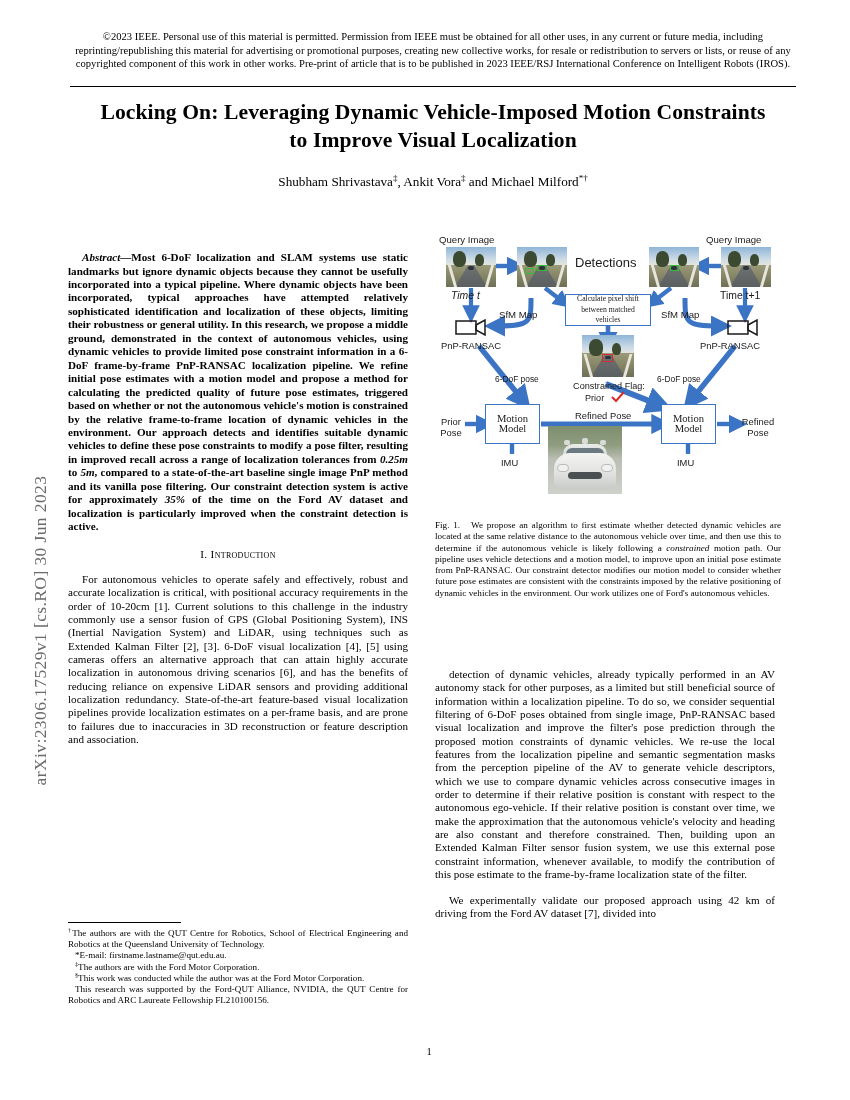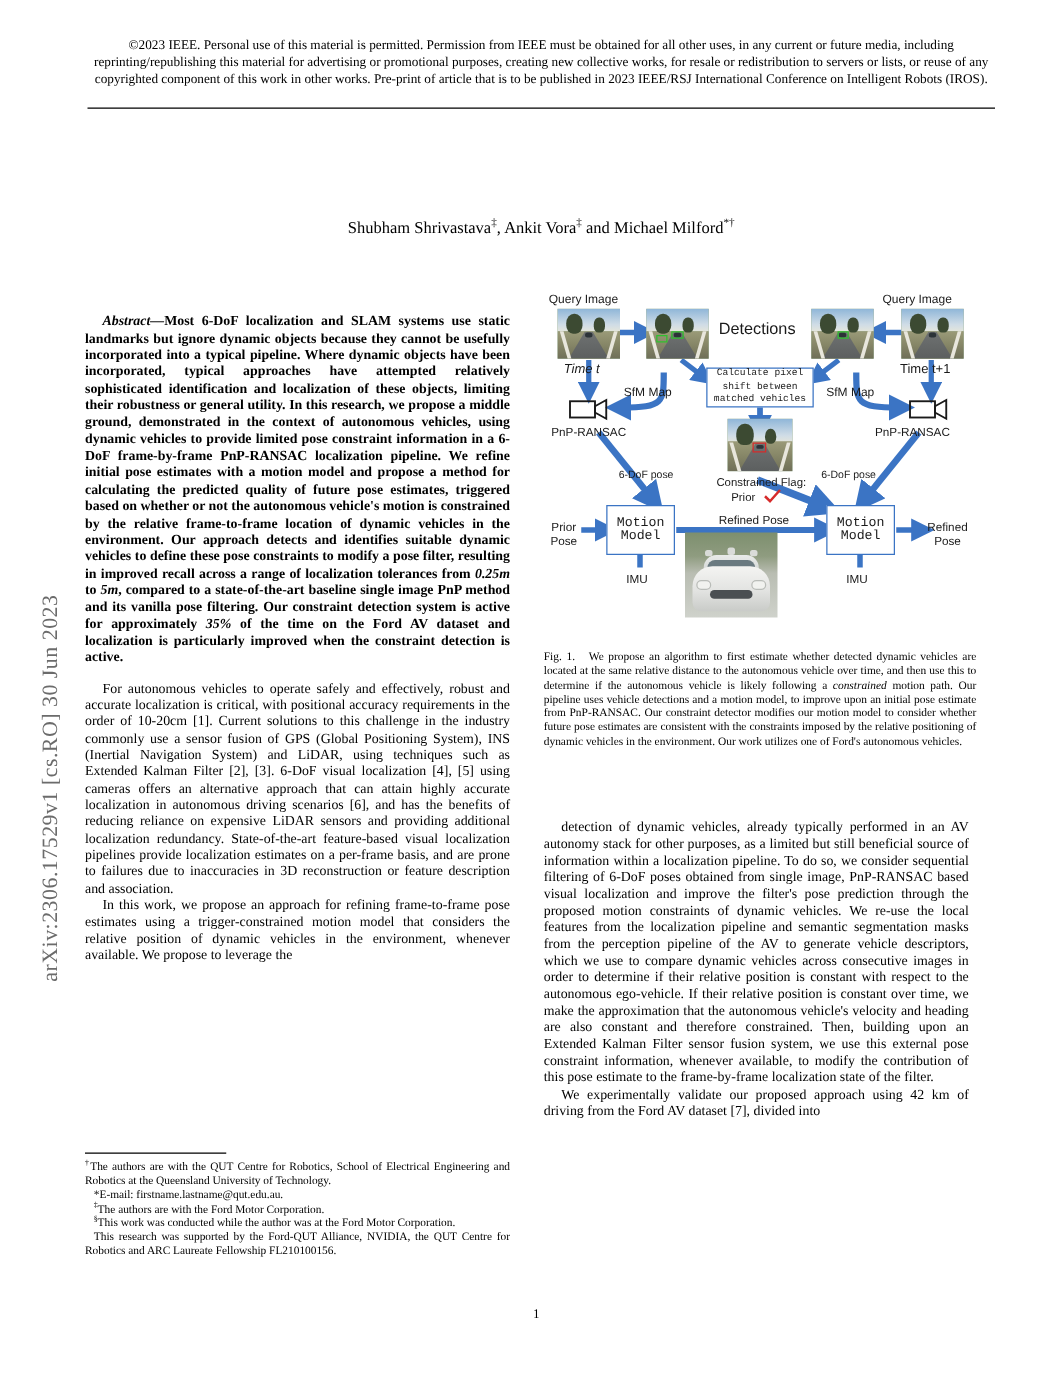--- a/index.html
+++ b/index.html
@@ -94,21 +94,21 @@
   .col {
     position: absolute;
     width: 340px;
     font-size: 11.1px;
     line-height: 13.35px;
     text-align: justify;
   }
   #col-left  { left: 4px;   top: 240px; }
   #col-right { left: 371px; top: 240px; }
 
-  .para { margin: 0 0 0 0; text-indent: 14px; }
+  .para { margin: 12px 0 0 0; text-indent: 14px; }
   #abstract-para {
     font-weight: bold;
     text-indent: 14px;
     text-align: justify;
     font-size: 11.1px;
     line-height: 13.45px;
   }
   #abstract-para .lead { font-style: italic; font-weight: bold; }
   .mathy { font-family: "Liberation Serif", serif; font-style: italic; }
 
@@ -165,21 +165,21 @@
     text-align: justify;
   }
   #fig-caption .figlabel { }
 
   
   .dgbox {
     position: absolute;
     border: 1.3px solid #3b74c4;
     background: #ffffff;
     color: #1a1a1a;
-    font-family: Liberation Mono, monospace;
+    font-family: Liberation Serif, serif;
     display: flex;
     align-items: center;
     justify-content: center;
     text-align: center;
     line-height: 10.5px;
     box-sizing: border-box;
   }
   .dglabel {
     position: absolute;
     font-family: "Liberation Sans", sans-serif;
@@ -287,32 +287,34 @@
 <div id="arxiv-stamp">
   <div class="vtext">arXiv:2306.17529v1  [cs.RO]  30 Jun 2023</div>
 </div>
 
 <div id="page">
 
   <div id="copyright-block">©2023 IEEE. Personal use of this material is permitted. Permission from IEEE must be obtained for all other uses, in any current or future media, including reprinting/republishing this material for advertising or promotional purposes, creating new collective works, for resale or redistribution to servers or lists, or reuse of any copyrighted component of this work in other works. Pre-print of article that is to be published in 2023 IEEE/RSJ International Conference on Intelligent Robots (IROS).</div>
   <div id="copyright-rule"></div>
 
   <div id="title">
+    <div>Locking On: Leveraging Dynamic Vehicle-Imposed Motion Constraints</div>
+    <div>to Improve Visual Localization</div>
   </div>
 
   <div id="authors">
     <div>Shubham Shrivastava<sup>‡</sup>, Ankit Vora<sup>‡</sup> and Michael Milford<sup>*</sup><sup>†</sup></div>
   </div>
 
   <div class="col" id="col-left">
     <p id="abstract-para"><span class="lead">Abstract—</span><span>Most 6-DoF localization and SLAM systems use static landmarks but ignore dynamic objects because they cannot be usefully incorporated into a typical pipeline. Where dynamic objects have been incorporated, typical approaches have attempted relatively sophisticated identification and localization of these objects, limiting their robustness or general utility. In this research, we propose a middle ground, demonstrated in the context of autonomous vehicles, using dynamic vehicles to provide limited pose constraint information in a 6-DoF frame-by-frame PnP-RANSAC localization pipeline. We refine initial pose estimates with a motion model and propose a method for calculating the predicted quality of future pose estimates, triggered based on whether or not the autonomous vehicle's motion is constrained by the relative frame-to-frame location of dynamic vehicles in the environment. Our approach detects and identifies suitable dynamic vehicles to define these pose constraints to modify a pose filter, resulting in improved recall across a range of localization tolerances from <span class="mathy">0.25m</span> to <span class="mathy">5m</span>, compared to a state-of-the-art baseline single image PnP method and its vanilla pose filtering. Our constraint detection system is active for approximately <span class="mathy">35%</span> of the time on the Ford AV dataset and localization is particularly improved when the constraint detection is active.</span></p>
 
+    <h2 class="section-head">I. Introduction</h2>
 
     <p class="para">For autonomous vehicles to operate safely and effectively, robust and accurate localization is critical, with positional accuracy requirements in the order of 10-20cm [1]. Current solutions to this challenge in the industry commonly use a sensor fusion of GPS (Global Positioning System), INS (Inertial Navigation System) and LiDAR, using techniques such as Extended Kalman Filter [2], [3]. 6-DoF visual localization [4], [5] using cameras offers an alternative approach that can attain highly accurate localization in autonomous driving scenarios [6], and has the benefits of reducing reliance on expensive LiDAR sensors and providing additional localization redundancy. State-of-the-art feature-based visual localization pipelines provide localization estimates on a per-frame basis, and are prone to failures due to inaccuracies in 3D reconstruction or feature description and association.</p>
-    <p class="para">In this work, we propose an approach for refining frame-to-frame pose estimates using a trigger-constrained motion model that considers the relative position of dynamic vehicles in the environment, whenever available. We propose to leverage the</p>
   </div>
 
   <div id="footnote-rule"></div>
   <div id="footnotes">
     <p><sup>†</sup>The authors are with the QUT Centre for Robotics, School of Electrical Engineering and Robotics at the Queensland University of Technology.</p>
     <p class="fn"><span>*E-mail: </span><span class="ital">firstname.lastname</span><span>@qut.edu.au.</span></p>
     <p class="fn"><sup>‡</sup>The authors are with the Ford Motor Corporation.</p>
     <p class="fn"><sup>§</sup>This work was conducted while the author was at the Ford Motor Corporation.</p>
     <p class="fn">This research was supported by the Ford-QUT Alliance, NVIDIA, the QUT Centre for Robotics and ARC Laureate Fellowship FL210100156.</p>
   </div>

